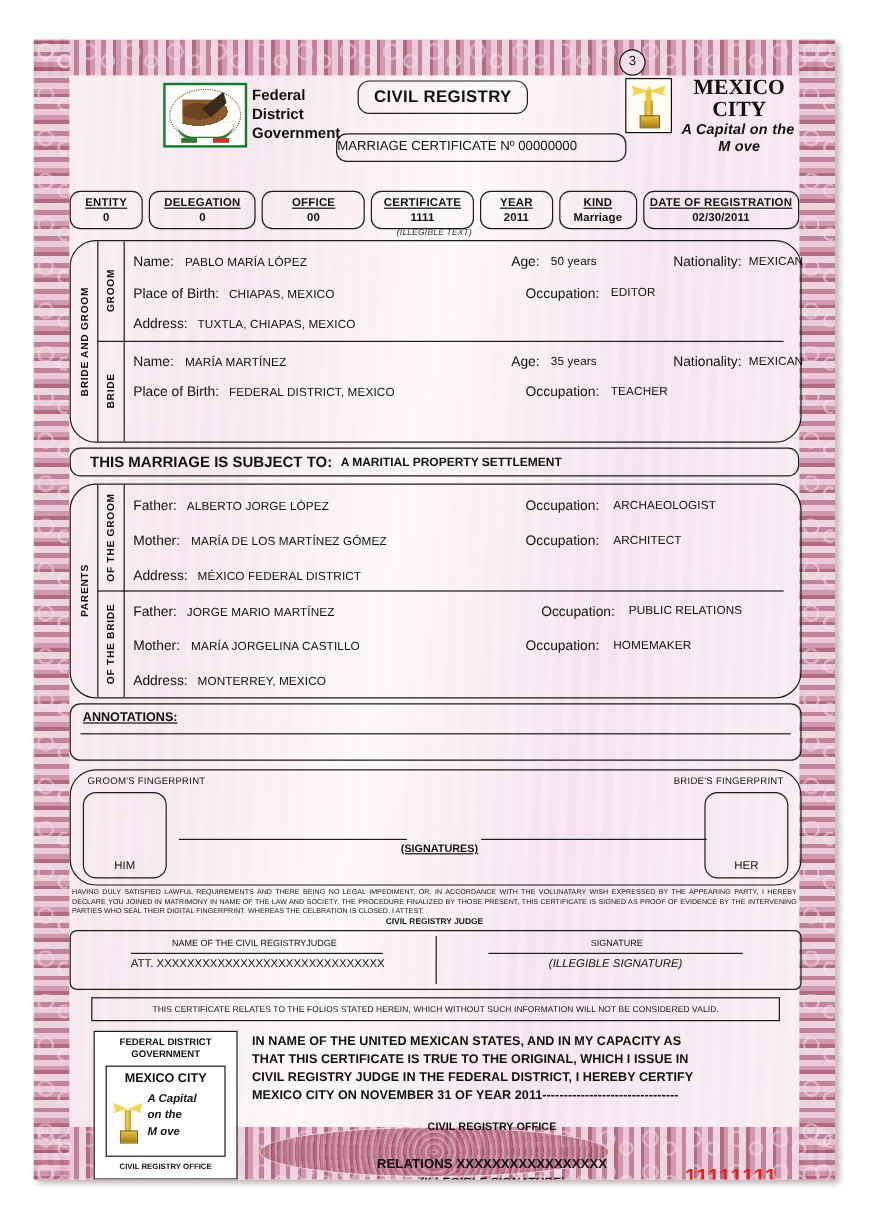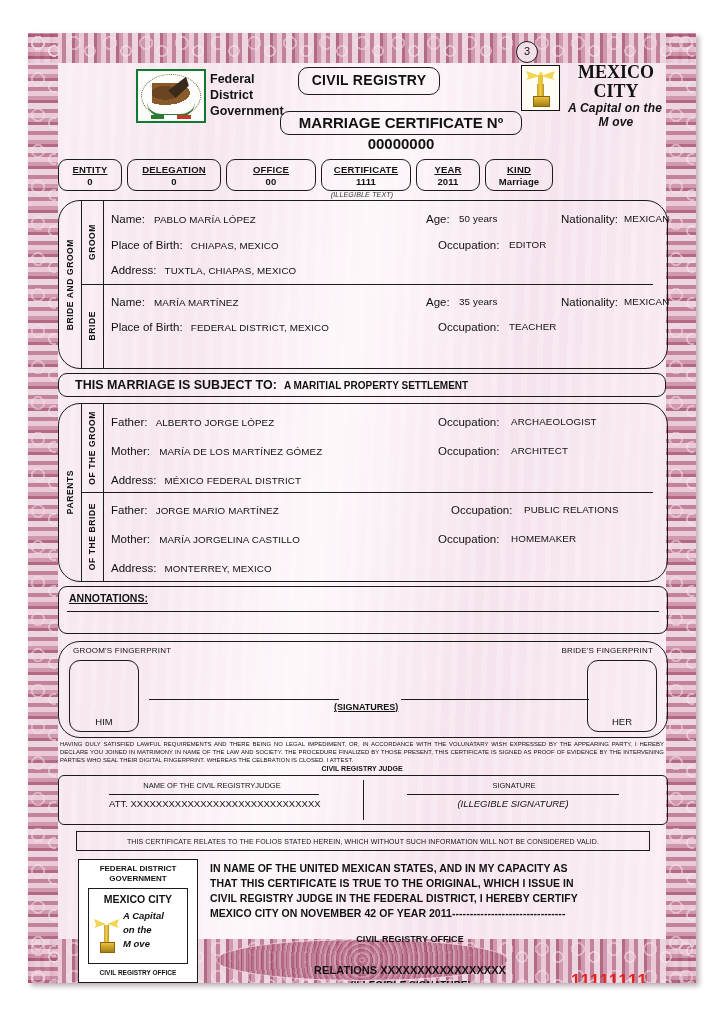--- a/index.html
+++ b/index.html
@@ -66,21 +66,21 @@
      transform:rotate(-22deg);clip-path:polygon(0 40%,100% 0,95% 60%,20% 100%);}
   .eagle .wreath{position:absolute;left:9px;bottom:4px;width:48px;height:12px;
      border-bottom:3px solid #2f7a33;border-radius:0 0 24px 24px;}
   .eagle .ribbon{position:absolute;left:13px;bottom:2px;width:40px;height:4px;
      background:linear-gradient(90deg,#2f7a33 33%,#ffffff 33% 66%,#c0392b 66%);}
   .fedgov{position:absolute;left:152px;top:8px;font-size:12.5px;font-weight:bold;color:#111;line-height:16px;}
 
   .titlebox{position:absolute;left:240px;top:4px;width:140px;height:26px;border-radius:10px;}
   .titlebox span{display:block;text-align:center;line-height:25px;font-size:14px;font-weight:bold;letter-spacing:.3px;color:#111;}
   .certbox{position:absolute;left:222px;top:48px;width:240px;height:22px;border-radius:9px;}
-  .certbox span{display:block;text-align:center;line-height:21px;font-size:15px;font-weight:bold;color:#111;}
+  .certbox span{display:block;line-height:21px;font-size:11px;font-weight:normal;color:#111;}
 
   .angel{position:absolute;left:463px;top:2px;width:37px;height:44px;border:1.2px solid #111;background:#fffdf4;overflow:hidden;}
   .angel .col{position:absolute;left:15px;top:18px;width:7px;height:16px;background:linear-gradient(90deg,#c8a02a,#f0d048,#b8901c);}
   .angel .base{position:absolute;left:11px;bottom:3px;width:15px;height:9px;background:linear-gradient(180deg,#e8c23c,#a87c12);border:.5px solid #8a6410;}
   .angel .torso{position:absolute;left:16px;top:9px;width:5px;height:11px;background:#e9c63e;}
   .angel .wingL{position:absolute;left:4px;top:5px;width:14px;height:9px;background:#f2d552;
      clip-path:polygon(100% 55%,0 0,18% 70%,0 100%);}
   .angel .wingR{position:absolute;left:19px;top:5px;width:14px;height:9px;background:#f2d552;
      clip-path:polygon(0 55%,100% 0,82% 70%,100% 100%);}
   .angel .head{position:absolute;left:16.5px;top:6px;width:4px;height:4px;border-radius:50%;background:#f4dc66;}
@@ -256,20 +256,24 @@
               <div class="val">1111</div>
             </div>
             <div class="fld pill" style="width: 62px;">
               <div class="lab">YEAR</div>
               <div class="val">2011</div>
             </div>
             <div class="fld pill" style="width: 66px;">
               <div class="lab">KIND</div>
               <div class="val">Marriage</div>
             </div>
+            <div class="fld pill" style="width: 135px;">
+              <div class="lab">DATE OF REGISTRATION</div>
+              <div class="val">02/30/2011</div>
+            </div>
           </div>
         <div class="illegible-note">(ILLEGIBLE TEXT)</div>
 
         <div class="couple pill">
           <div class="vstrip s1">
             <span class="vlabel">BRIDE AND GROOM</span>
             </div>
           <div class="vstrip s2">
             <span class="vlabel">GROOM</span>
             </div>
@@ -420,21 +424,21 @@
               <div>M ove</div>
             </div>
           </div>
           <div class="foot">CIVIL REGISTRY OFFICE</div>
         </div>
 
         <div class="certify">
           <p>IN NAME OF THE UNITED MEXICAN STATES, AND IN MY CAPACITY AS</p>
           <p>THAT THIS CERTIFICATE IS TRUE TO THE ORIGINAL, WHICH I ISSUE IN</p>
           <p>CIVIL REGISTRY JUDGE IN THE FEDERAL DISTRICT, I HEREBY CERTIFY</p>
-          <p>MEXICO CITY ON NOVEMBER 42 OF YEAR 2011--------------------------------</p>
+          <p>MEXICO CITY ON NOVEMBER 31 OF YEAR 2011--------------------------------</p>
           <p class="office">CIVIL REGISTRY OFFICE</p>
           <p class="atty">RELATIONS XXXXXXXXXXXXXXXXX</p>
           <p class="sig">(ILLEGIBLE SIGNATURE)</p>
         </div>
 
         <div class="serial">11111111</div>
 
       </div>
     </div>
   </div>

